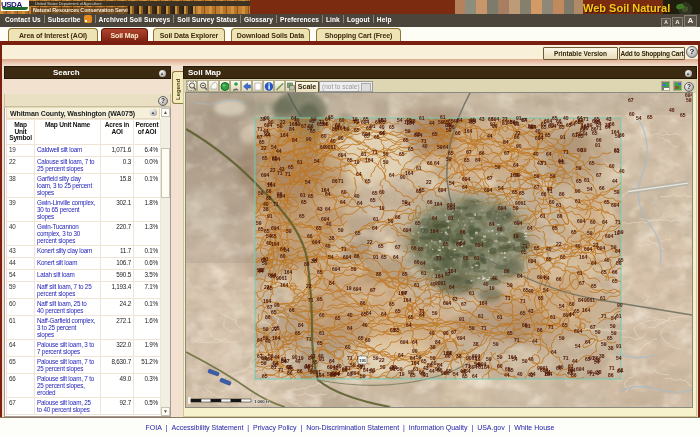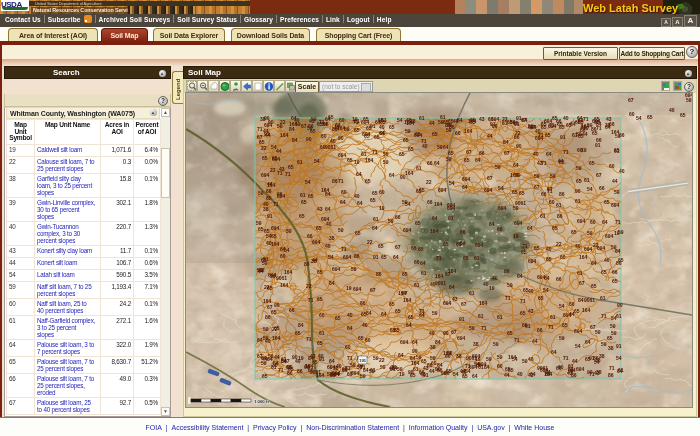--- a/index.html
+++ b/index.html
@@ -92,21 +92,21 @@
 <div id="page">
 
   <div id="header" class="abs"></div>
   <div id="hdr-stripes" class="abs"></div>
   <div id="hdr-dkband" class="abs"></div>
   <div id="usda" class="abs">USDA</div>
   <div id="hdr-usdatext" class="abs">United States Department of Agriculture</div>
   <div id="hdr-nrcs" class="abs">Natural Resources Conservation Service</div>
     <div class="abs" style="left:128px;top:6px;width:68px;height:8px;background:repeating-linear-gradient(90deg,#2a2015 0 2px,#c8903c 2px 4px,#8a5a20 4px 6px,#3a2a16 6px 9px);"></div>
   <div id="hdr-tiles" class="abs"></div>
-  <div id="hdr-wss" class="abs">Web Latah Survey</div>
+  <div id="hdr-wss" class="abs">Web Soil Natural</div>
   <div id="hdr-photo" class="abs"></div>
 
   <div id="nav" class="abs"><span style="margin-left:5px"></span><a>Contact Us</a><span class="sep"></span><a>Subscribe</a><span id="rss"></span><span class="sep"></span><a>Archived Soil Surveys</a><span class="sep"></span><a>Soil Survey Status</a><span class="sep"></span><a>Glossary</a><span class="sep"></span><a>Preferences</a><span class="sep"></span><a>Link</a><span class="sep"></span><a>Logout</a><span class="sep"></span><a>Help</a></div>
   <div id="fontsz" class="abs"><span style="width:8px;height:7px;font-size:5px;line-height:7px;">A</span><span style="width:9px;height:8px;font-size:6px;line-height:8px;">A</span><span style="width:11px;height:10px;font-size:8px;line-height:10px;">A</span></div>
 
   <div id="tabsrow" class="abs"></div>
   <div class="tab" style="left:8px;width:88px;">Area of Interest (AOI)</div>
   <div class="tab active" style="left:101px;width:45px;">Soil Map</div>
   <div class="tab" style="left:153px;width:70px;">Soil Data Explorer</div>
   <div class="tab" style="left:231px;width:77px;">Download Soils Data</div>

